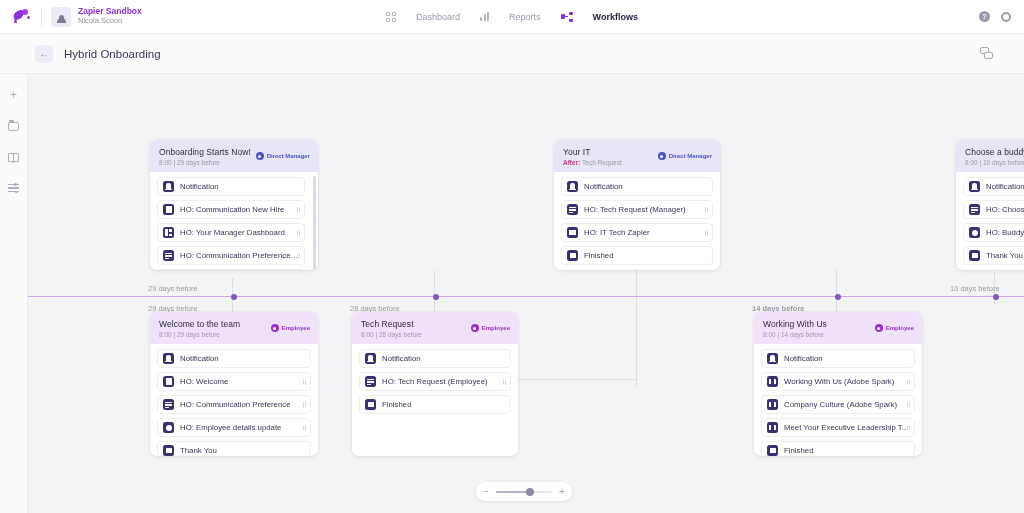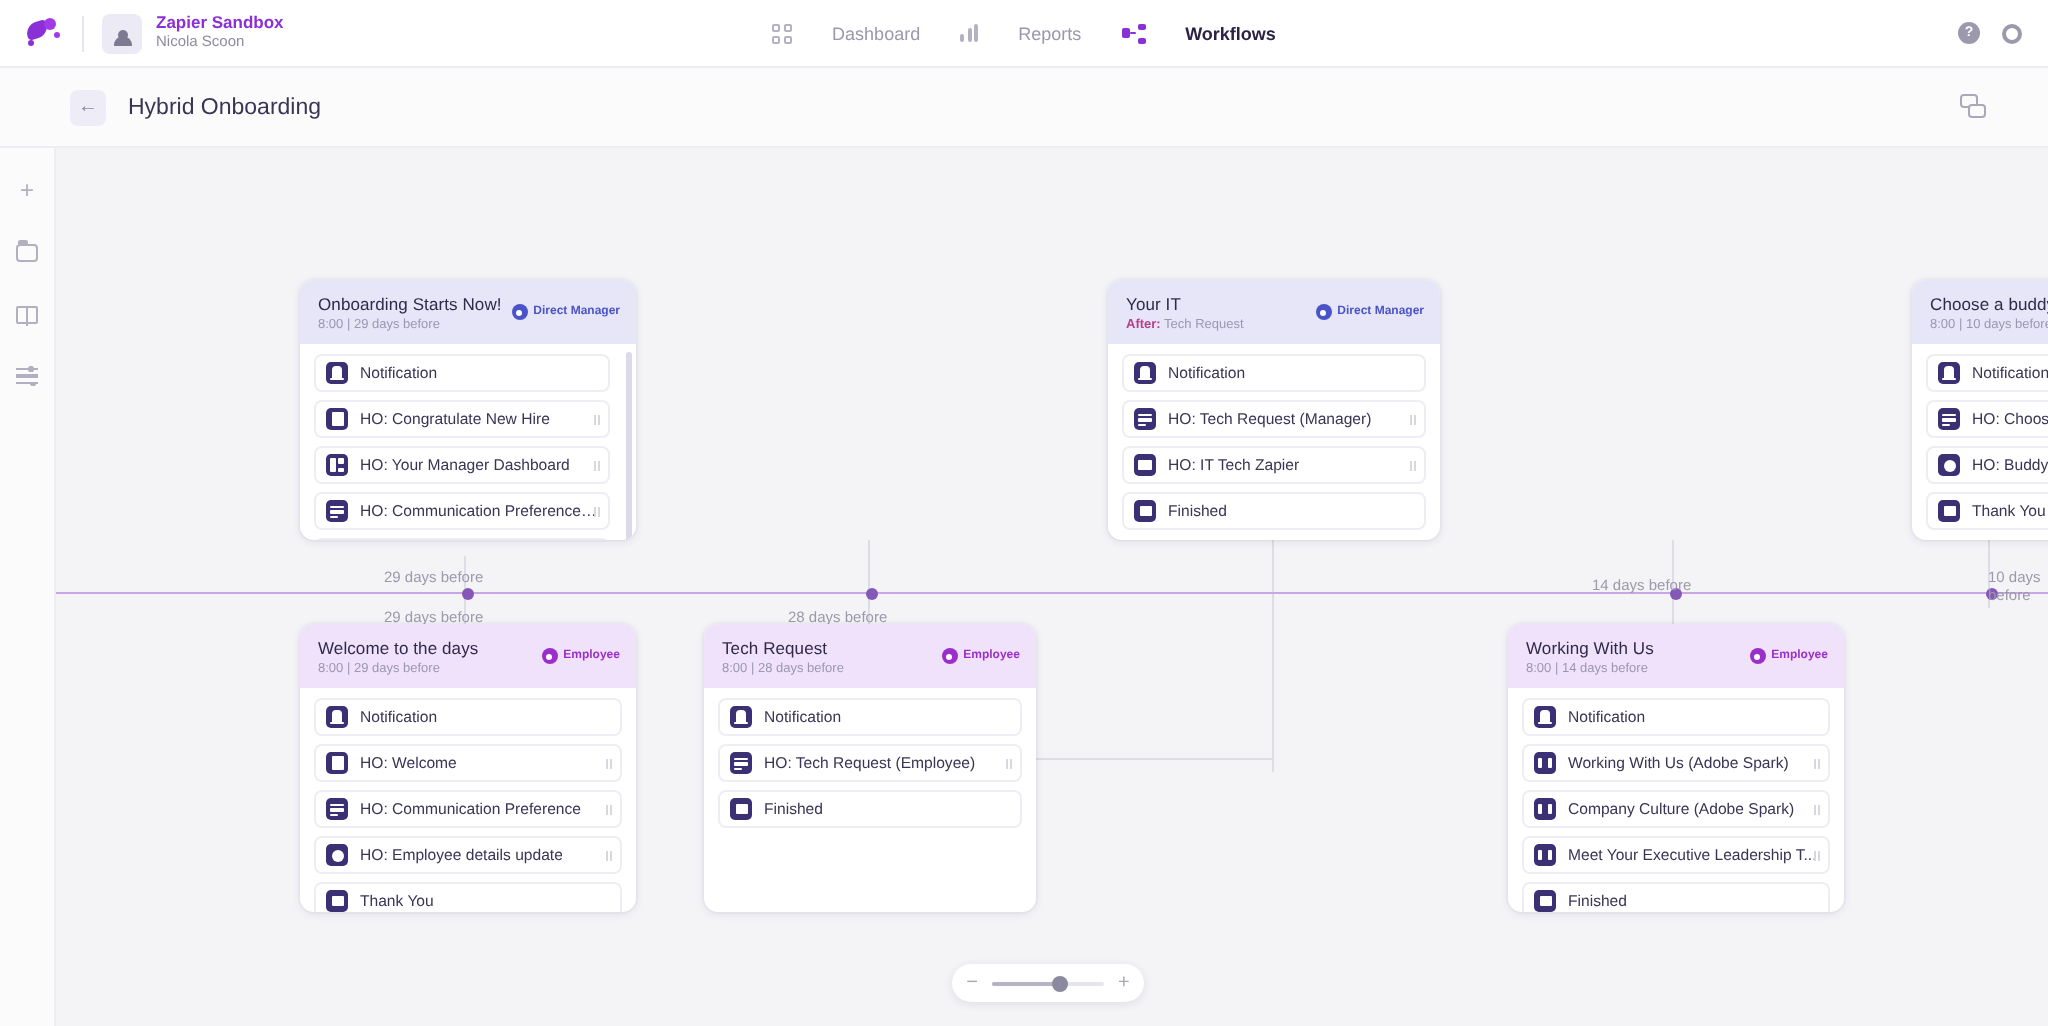--- a/index.html
+++ b/index.html
@@ -88,21 +88,21 @@
   .ic-sliders b{ position:absolute; width:2.6px;height:2.6px;background:#b1afc0;border-radius:50%; display:block;}
   .ic-sliders b:nth-of-type(1){ top:-0.6px; left:6px;}
   .ic-sliders b:nth-of-type(2){ top:3.2px; left:2px;}
   .ic-sliders b:nth-of-type(3){ top:7px; left:7px;}
 
   
   .canvas { position:absolute; top:74px; left:28px; width:996px; height:439px; background:#f4f4f7; overflow:hidden; }
 
   .timeline { position:absolute; left:0; width:996px; height:1px; background:#c9a6e8; top:222px; }
   .tl-dot { position:absolute; width:6px;height:6px;border-radius:50%; background:#8558b8; top:-2.5px; }
-  .tl-label { position:absolute; font-size:7.5px; color:#9b99ab;margin-left:44px; }
+  .tl-label { position:absolute; font-size:7.5px; color:#9b99ab; }
 
   
   .card {
     position:absolute; border-radius:7px; background:#ffffff;
     box-shadow: 0 1px 4px rgba(60,50,100,.10), 0 0 0 1px rgba(60,50,100,.03);
     overflow:hidden;
   }
   .card-head { padding:7px 9px 6px 9px; position:relative; }
   .card-head.manager { background:#e7e6f8; }
   .card-head.employee { background:#f0e2fb; }
@@ -249,21 +249,21 @@
     <div class="timeline">
       <span class="tl-dot" style="left:203px;"></span>
       <span class="tl-dot" style="left:405px;"></span>
       <span class="tl-dot" style="left:807px;"></span>
       <span class="tl-dot" style="left:965px;"></span>
     </div>
     <span class="tl-label" style="left:120px; top:210px;">29 days before</span>
     <span class="tl-label" style="left:922px; top:210px;">10 days before</span>
     <span class="tl-label" style="left:120px; top:230px;">29 days before</span>
     <span class="tl-label" style="left:322px; top:230px;">28 days before</span>
-    <span class="tl-label" style="left:724px; top:214px;">14 days before</span>
+    <span class="tl-label" style="left:724px; top:230px;font-weight:bold;">14 days before</span>
 
     <div class="card" style="left:122px; top:66px; width:168px; height:130px;">
       <div class="card-head manager">
         <div class="card-title">Onboarding Starts Now!</div>
         <div class="card-sub"><span>8:00 | 29 days before</span></div>
         <div class="badge">
           <span class="badge-dot manager">
               <i></i>
             </span>
           <span class="badge-txt manager">Direct Manager</span>
@@ -275,21 +275,21 @@
           <span class="step-ic">
               <i class="g" style="width:5px;height:6px;left:3px;top:2px;border-radius:2px 2px 0 0;"></i>
               <i class="g" style="width:7px;height:1px;left:2px;top:8px;"></i>
             </span>
           <span class="step-label">Notification</span>
         </div>
         <div class="step" style="margin-right:6px;">
           <span class="step-ic">
               <i class="g" style="width:6px;height:7px;left:2.5px;top:2px;"></i>
             </span>
-          <span class="step-label">HO: Congratulate New Hire</span>
+          <span class="step-label">HO: Communication New Hire</span>
           <span class="drag">
               <i></i>
               <i></i>
             </span>
         </div>
         <div class="step" style="margin-right:6px;">
           <span class="step-ic">
               <i class="g" style="width:3px;height:7px;left:2px;top:2px;"></i>
               <i class="g" style="width:3px;height:3px;left:6px;top:2px;"></i>
               <i class="g" style="width:3px;height:2px;left:6px;top:7px;"></i>
@@ -404,21 +404,21 @@
           <span class="step-ic">
               <i class="g" style="width:6px;height:5px;left:2.5px;top:3px;"></i>
             </span>
           <span class="step-label">Thank You</span>
         </div>
       </div>
     </div>
 
     <div class="card" style="left:122px; top:238px; width:168px; height:144px;">
       <div class="card-head employee">
-        <div class="card-title">Welcome to the days</div>
+        <div class="card-title">Welcome to the team</div>
         <div class="card-sub"><span>8:00 | 29 days before</span></div>
         <div class="badge">
           <span class="badge-dot employee">
               <i></i>
             </span>
           <span class="badge-txt employee">Employee</span>
         </div>
       </div>
       <div class="card-body">
         <div class="step">

